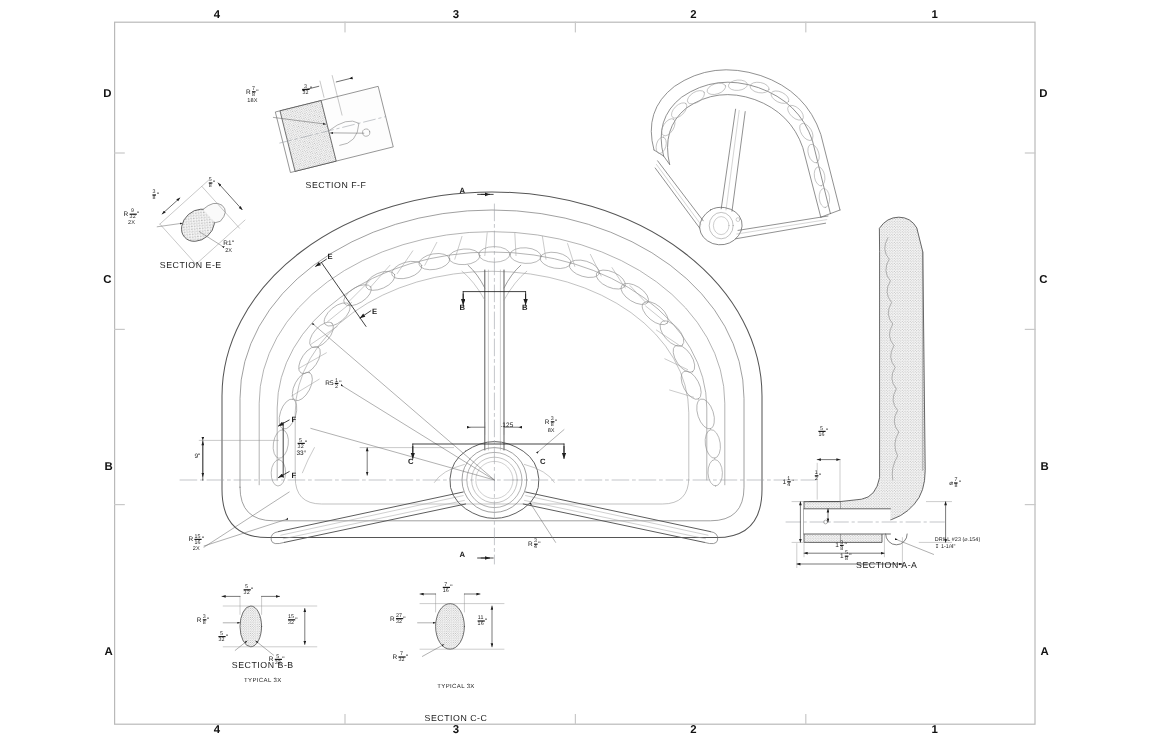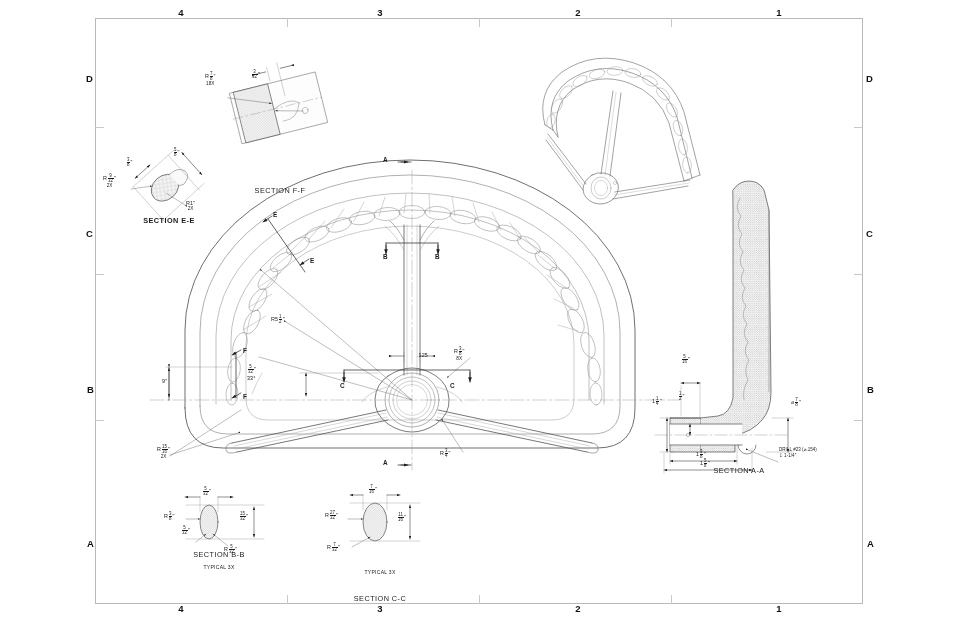--- a/index.html
+++ b/index.html
@@ -460,37 +460,37 @@
     </g>
   </svg>
 
   <div class="ann" style="left:205px;top:72px;">
     <span>R<span class="fr"><span class="n">7</span><span class="d">8</span></span>"</span>
     <span class="qty">18X</span>
   </div>
   <div class="ann" style="left:251px;top:70px;">
     <span class="fr"><span class="n">3</span><span class="d">32</span></span>"
   </div>
-  <div class="ann big ctr" style="left:280px;top:151px;margin-top:36px;">SECTION F-F</div>
+  <div class="ann big ctr" style="left:280px;top:151px;">SECTION F-F</div>
 
   <div class="ann" style="left:103px;top:174px;">
     <span>R<span class="fr"><span class="n">9</span><span class="d">32</span></span>"</span>
     <span class="qty">2X</span>
   </div>
   <div class="ann" style="left:126px;top:158px;">
     <span class="fr"><span class="n">3</span><span class="d">8</span></span>"
   </div>
   <div class="ann" style="left:173px;top:148px;">
     <span class="fr"><span class="n">5</span><span class="d">8</span></span>"
   </div>
   <div class="ann" style="left:186px;top:201px;">
     <span>R1"</span>
     <span class="qty">2X</span>
   </div>
-  <div class="ann big ctr" style="left:169px;top:217px;font-weight:bold;">SECTION E-E</div>
+  <div class="ann big ctr" style="left:159px;top:217px;">SECTION E-E</div>
 
   <div class="ann lt" style="left:383px;top:157px;">A</div>
   <div class="ann lt" style="left:383px;top:460px;">A</div>
   <div class="ann lt" style="left:383px;top:254px;">B</div>
   <div class="ann lt" style="left:435px;top:254px;">B</div>
   <div class="ann lt" style="left:340px;top:383px;">C</div>
   <div class="ann lt" style="left:450px;top:383px;">C</div>
   <div class="ann lt" style="left:273px;top:212px;">E</div>
   <div class="ann lt" style="left:310px;top:258px;">E</div>
   <div class="ann lt" style="left:243px;top:348px;">F</div>

